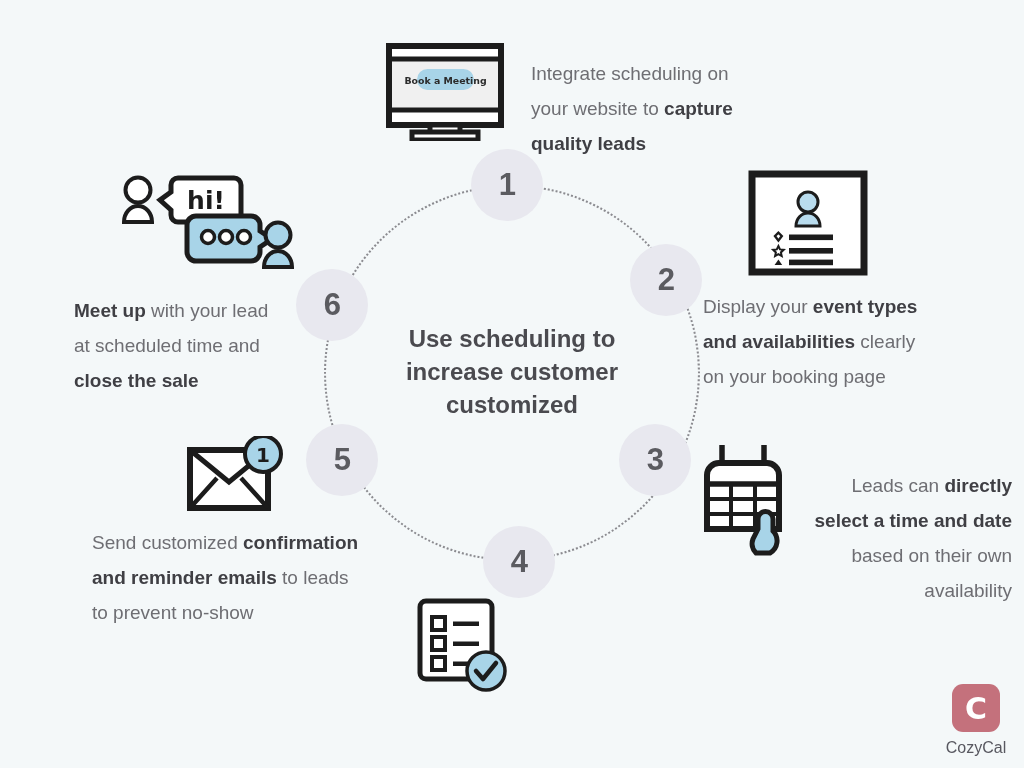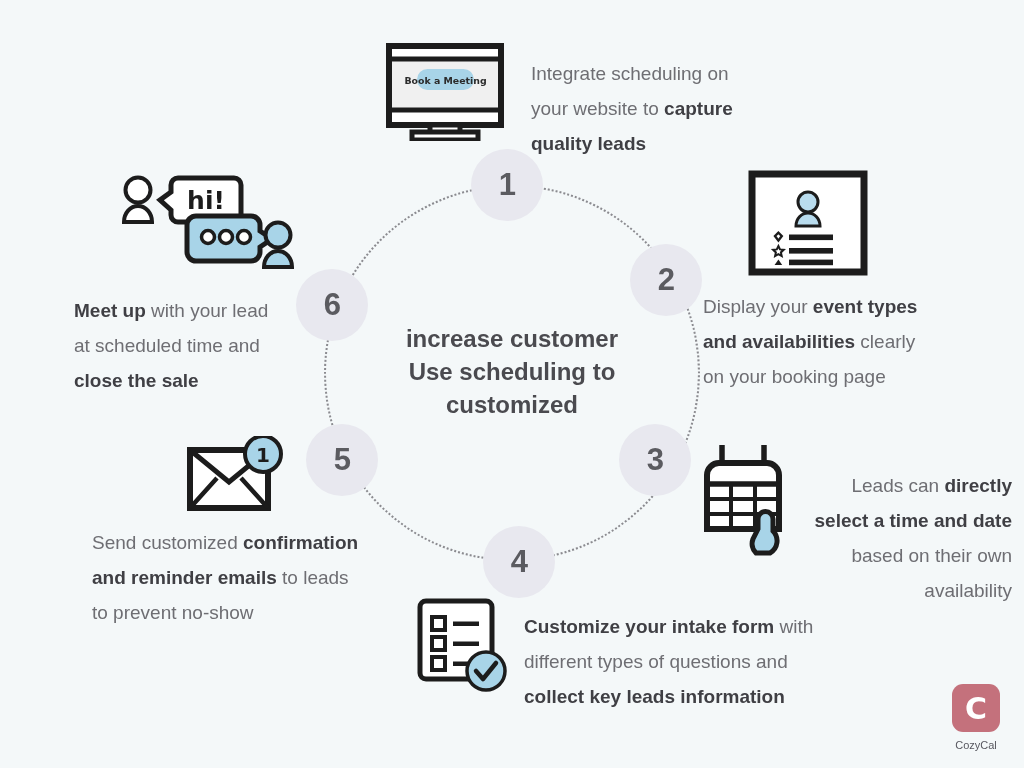--- a/index.html
+++ b/index.html
@@ -69,33 +69,33 @@
     width: 92px; text-align: center; z-index: 6;
   }
   .brand-mark {
     width: 48px; height: 48px; margin: 0 auto;
     background: #c4717c; border-radius: 11px;
     display: flex; align-items: center; justify-content: center;
     color: #ffffff; font-size: 30px; font-weight: 700;
     font-family: "DejaVu Sans", sans-serif;
   }
   .brand-name {
-    margin-top: 7px; font-size: 11px; color: #585860;
+    margin-top: 7px; font-size: 16px; color: #585860;
   }
 </style>
 </head>
 <body>
 
 <div id="stage">
 
   <div class="ring"></div>
 
   <div class="center-title">
+    <div>Use scheduling to</div>
     <div>increase customer</div>
-    <div>Use scheduling to</div>
     <div>customized</div>
   </div>
 
   <div class="step-circle" style="left:471px; top:149px;">1</div>
   <div class="step-circle" style="left:630px; top:244px;">2</div>
   <div class="step-circle" style="left:619px; top:424px;">3</div>
   <div class="step-circle" style="left:483px; top:526px;">4</div>
   <div class="step-circle" style="left:306px; top:424px;">5</div>
   <div class="step-circle" style="left:296px; top:269px;">6</div>
 
@@ -159,23 +159,20 @@
       <rect x="37" y="24.5" width="26" height="4.5" fill="#1c1c1c"></rect>
       <rect x="16" y="40" width="13" height="13" fill="#ffffff" stroke="#1c1c1c" stroke-width="4"></rect>
       <rect x="37" y="44.5" width="26" height="4.5" fill="#1c1c1c"></rect>
       <rect x="16" y="60" width="13" height="13" fill="#ffffff" stroke="#1c1c1c" stroke-width="4"></rect>
       <rect x="37" y="64.5" width="26" height="4.5" fill="#1c1c1c"></rect>
       <circle cx="70" cy="74" r="19" fill="#a8d4e8" stroke="#1c1c1c" stroke-width="3.5"></circle>
       <path d="M60 74 l7 8 13 -16" fill="none" stroke="#1c1c1c" stroke-width="4.5" stroke-linecap="round" stroke-linejoin="round"></path>
     </svg>
   </div>
 
-  <div class="copy copy-4">
-    <b>Customize your intake form</b><span> with different types of questions and </span><b>collect key leads information</b>
-  </div>
 
   <div class="icon" style="left:186px; top:436px;">
     <svg width="100" height="76" viewBox="0 0 100 76">
       <rect x="4" y="14" width="78" height="58" fill="#ffffff" stroke="#1c1c1c" stroke-width="6"></rect>
       <path d="M4 14 L43 46 L82 14" fill="none" stroke="#1c1c1c" stroke-width="5"></path>
       <path d="M4 72 L31 42 M82 72 L55 42" fill="none" stroke="#1c1c1c" stroke-width="4.5"></path>
       <circle cx="77" cy="18" r="18" fill="#a8d4e8" stroke="#1c1c1c" stroke-width="4"></circle>
       <text x="77" y="26" text-anchor="middle" font-family="DejaVu Sans, sans-serif" font-size="20" font-weight="700" fill="#1c1c1c">1</text>
     </svg>
   </div>

